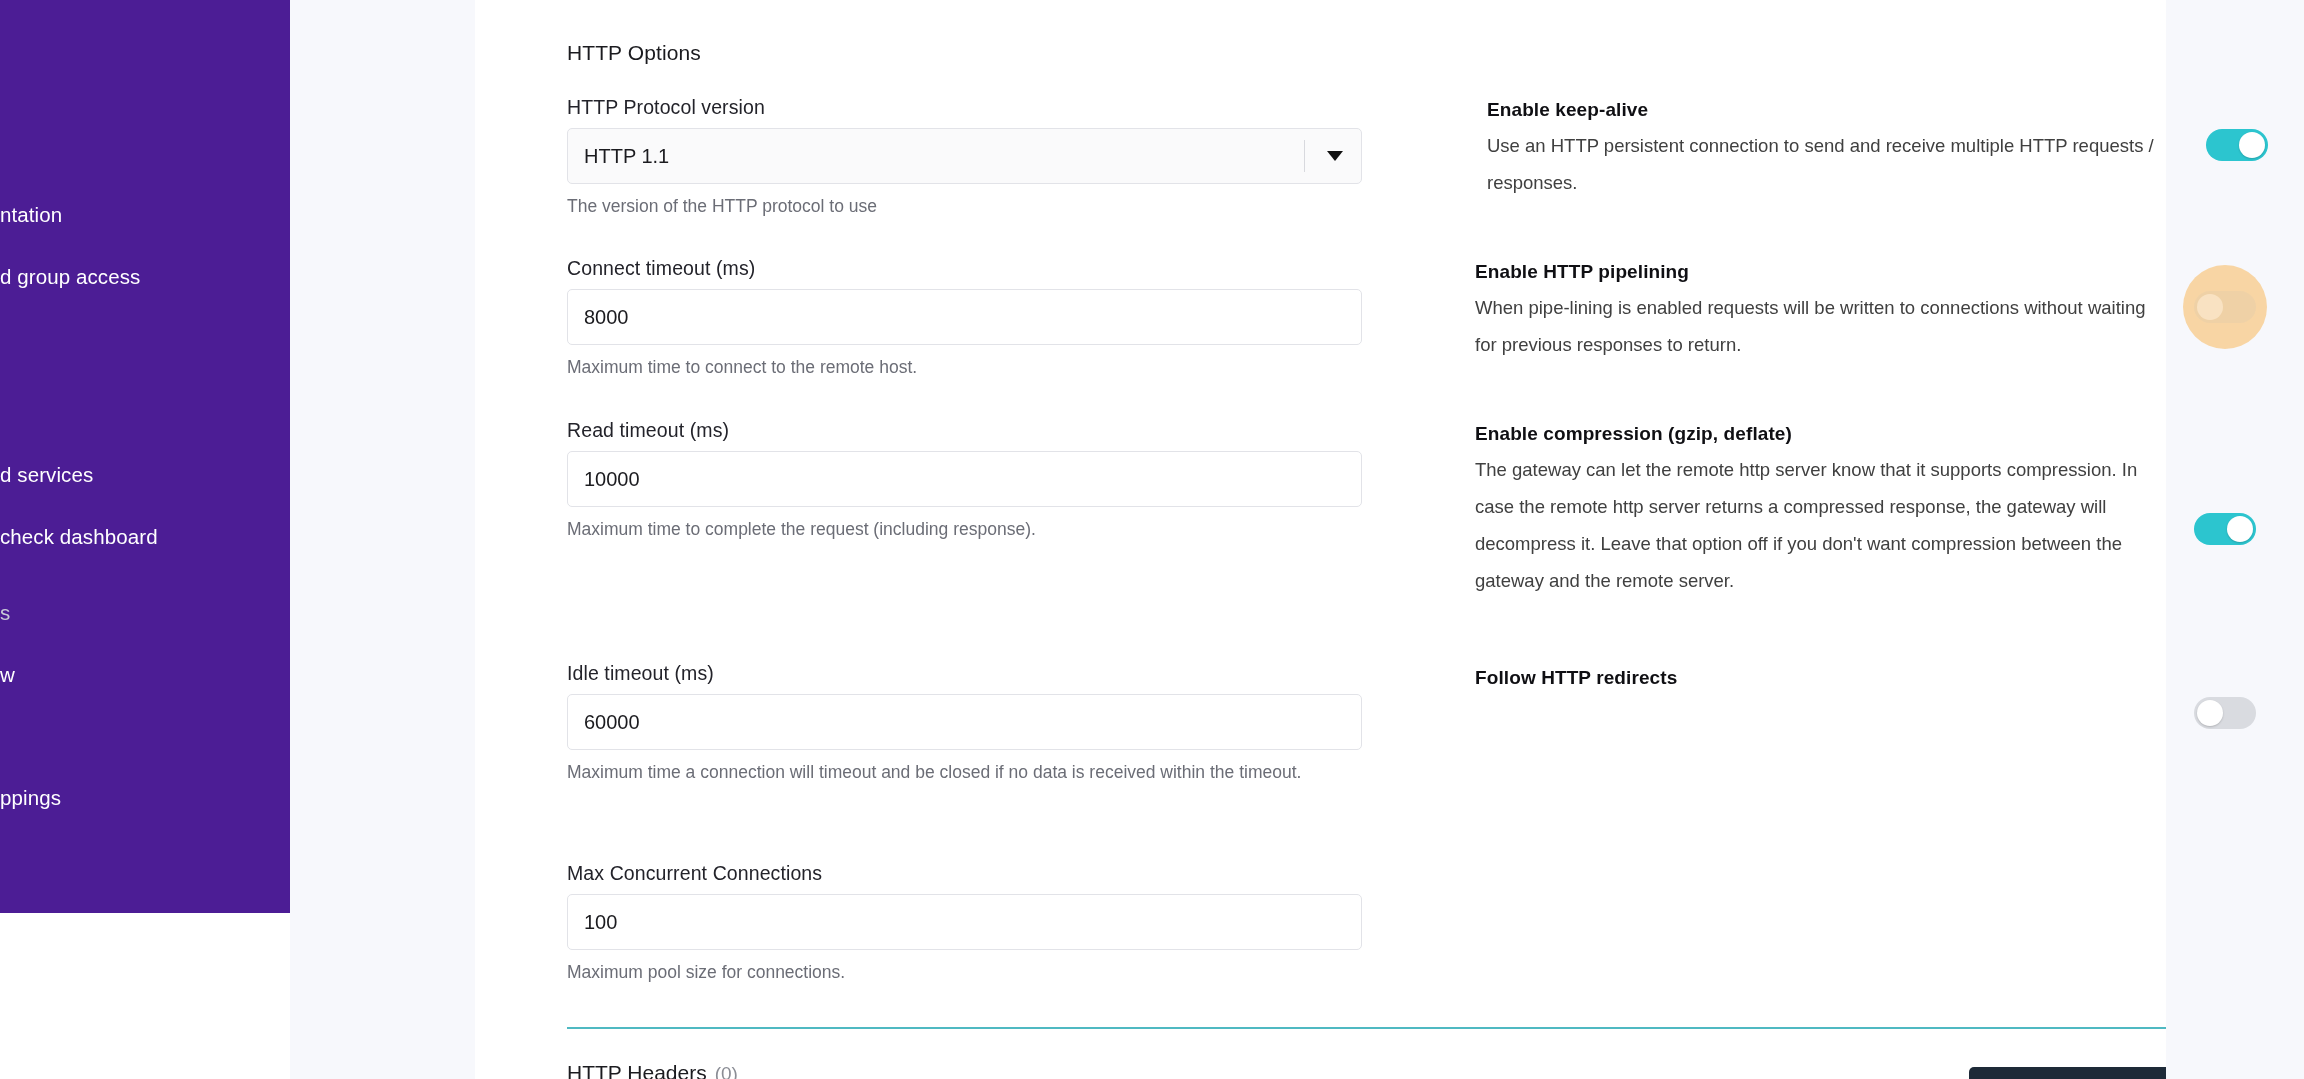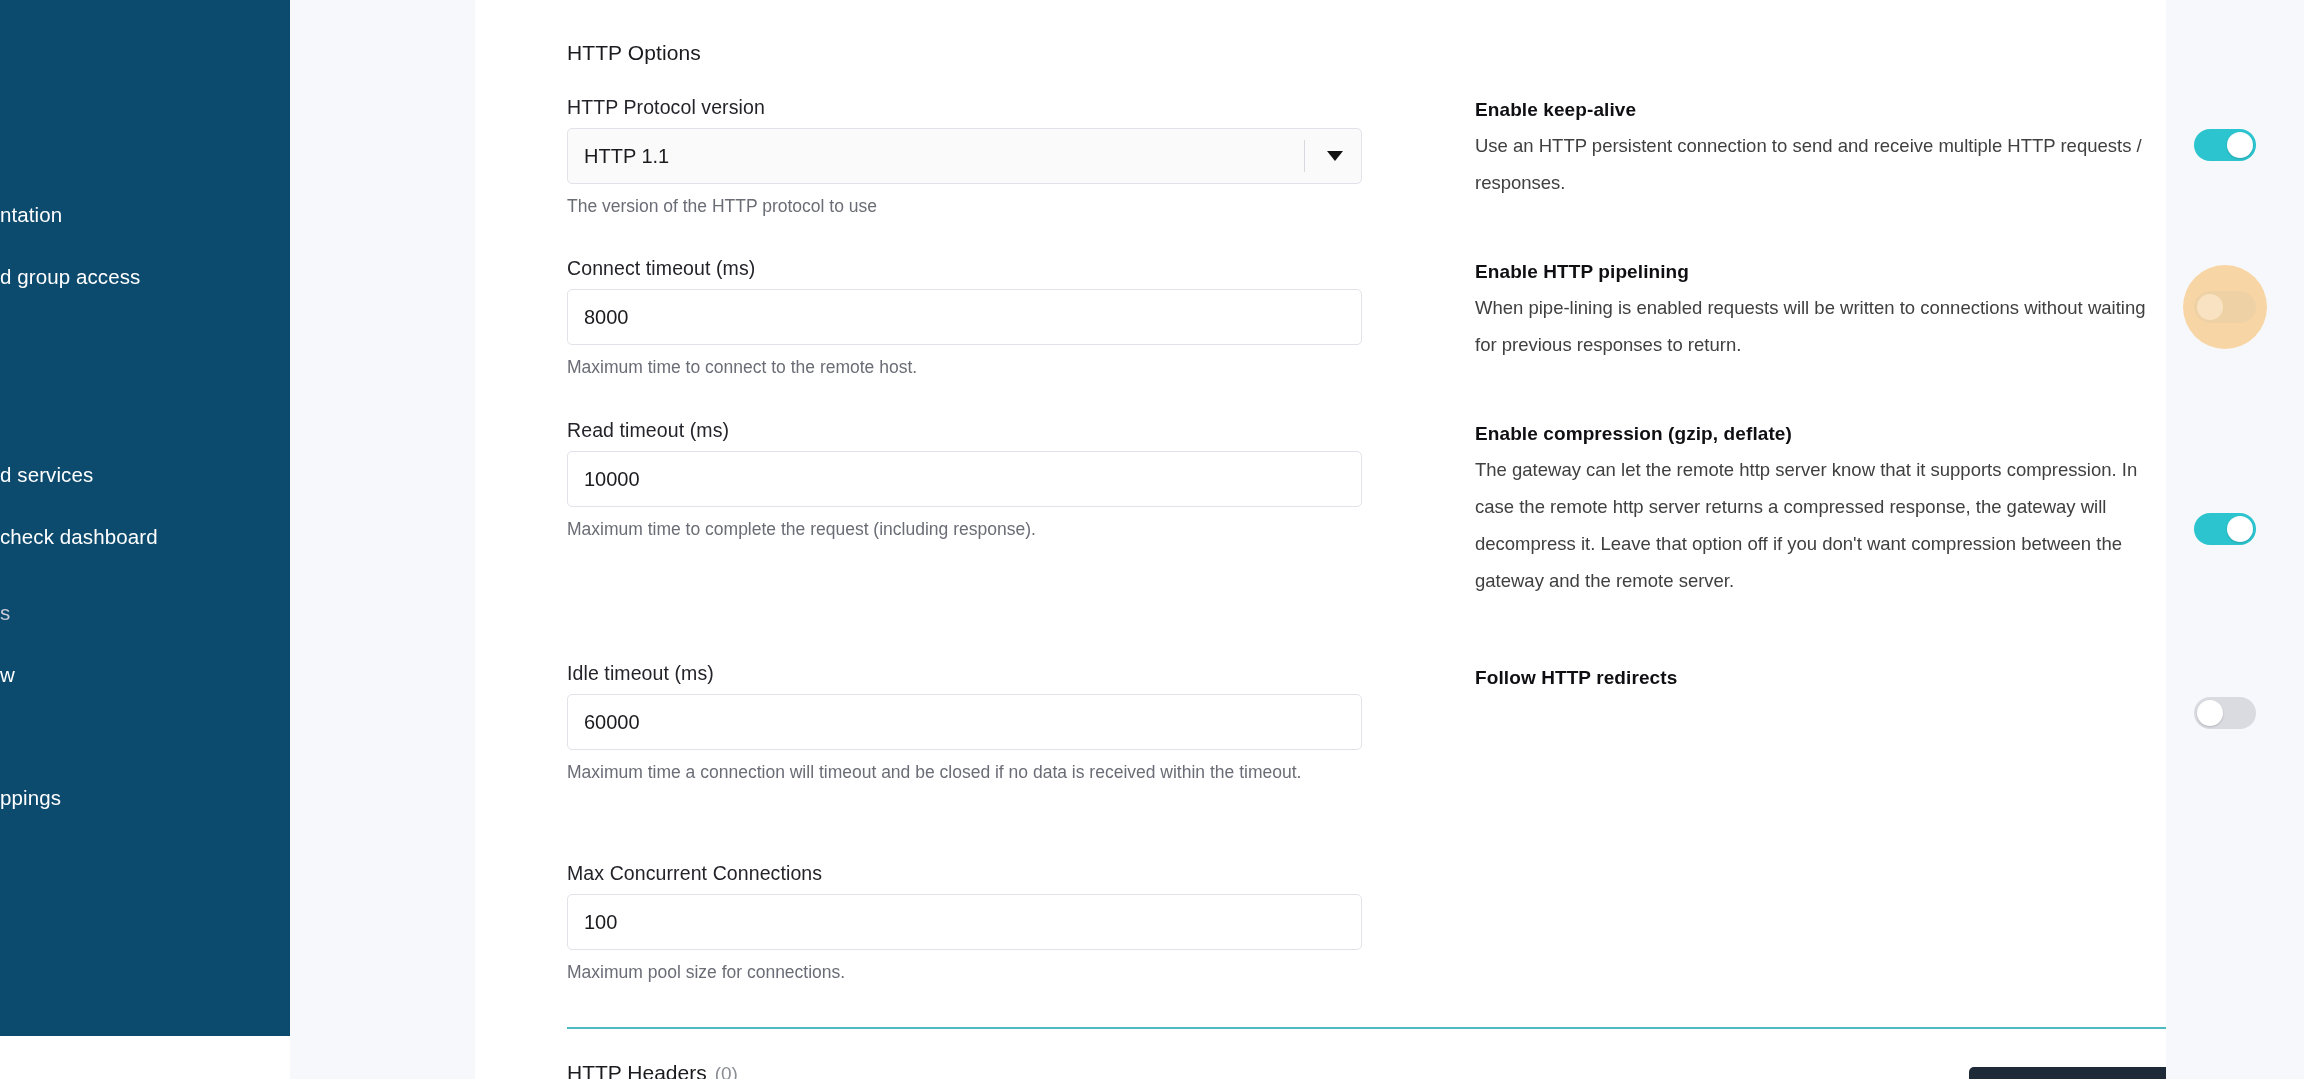--- a/index.html
+++ b/index.html
@@ -14,22 +14,22 @@
     position: relative;
     width: 2304px;
     height: 1079px;
     display: flex;
     background: #ffffff;
   }
 
   
   .sidebar {
     width: 290px;
-    height: 1036px;
-    background: #0c4a6e;
+    height: 913px;
+    background: #4c1d95;
     flex: 0 0 290px;
     position: relative;
     overflow: hidden;
   }
   .sb-item {
     position: absolute;
     left: 0;
     color: #ffffff;
     font-size: 20.5px;
     line-height: 26px;
@@ -343,21 +343,21 @@
             <div class="f-input">
               <span>100</span>
             </div>
             <div class="f-help">Maximum pool size for connections.</div>
           </div>
 
         </div>
 
         <div class="col-right">
 
-          <div class="t-row" style="position:absolute;left:0;top:2px;width:810px;">
+          <div class="t-row" style="position:absolute;left:12px;top:2px;width:810px;">
             <div class="t-text">
               <div class="t-title">Enable keep-alive</div>
               <div class="t-desc">Use an HTTP persistent connection to send and receive multiple HTTP requests / responses.</div>
             </div>
             <div class="t-ctl" style="margin-top:32px;">
               <div class="switch on">
                 <span class="knob"></span>
               </div>
             </div>
           </div>

